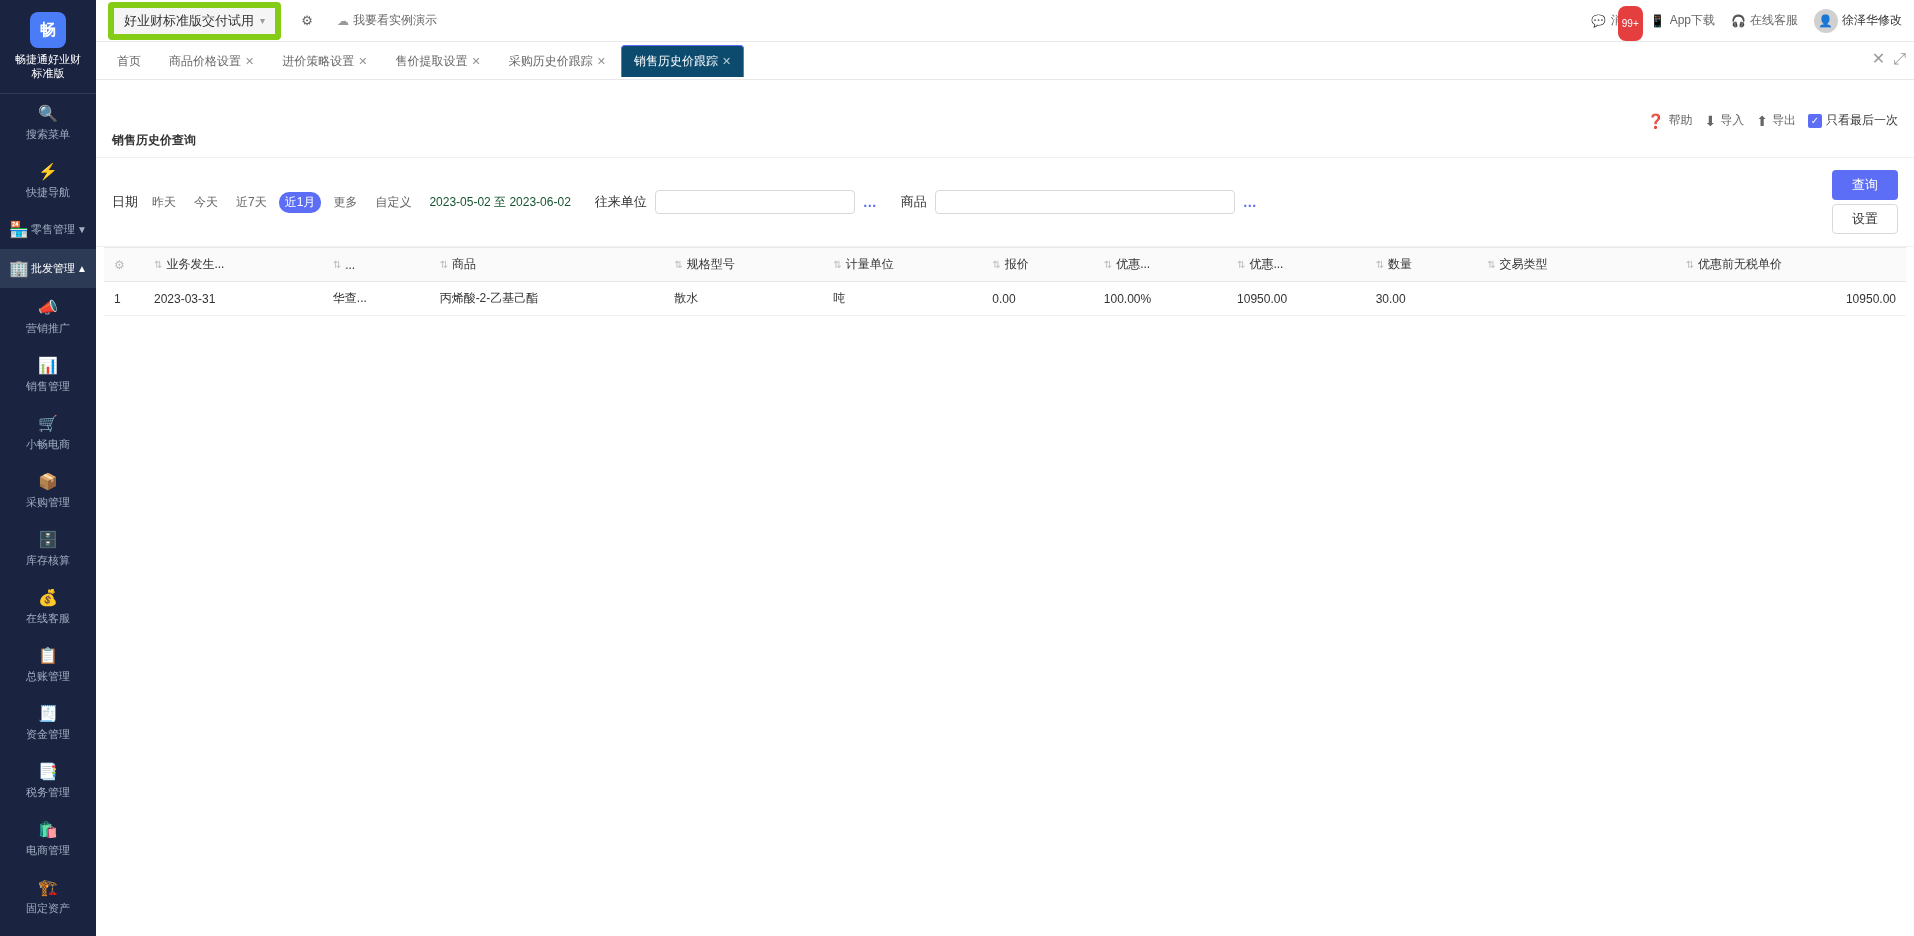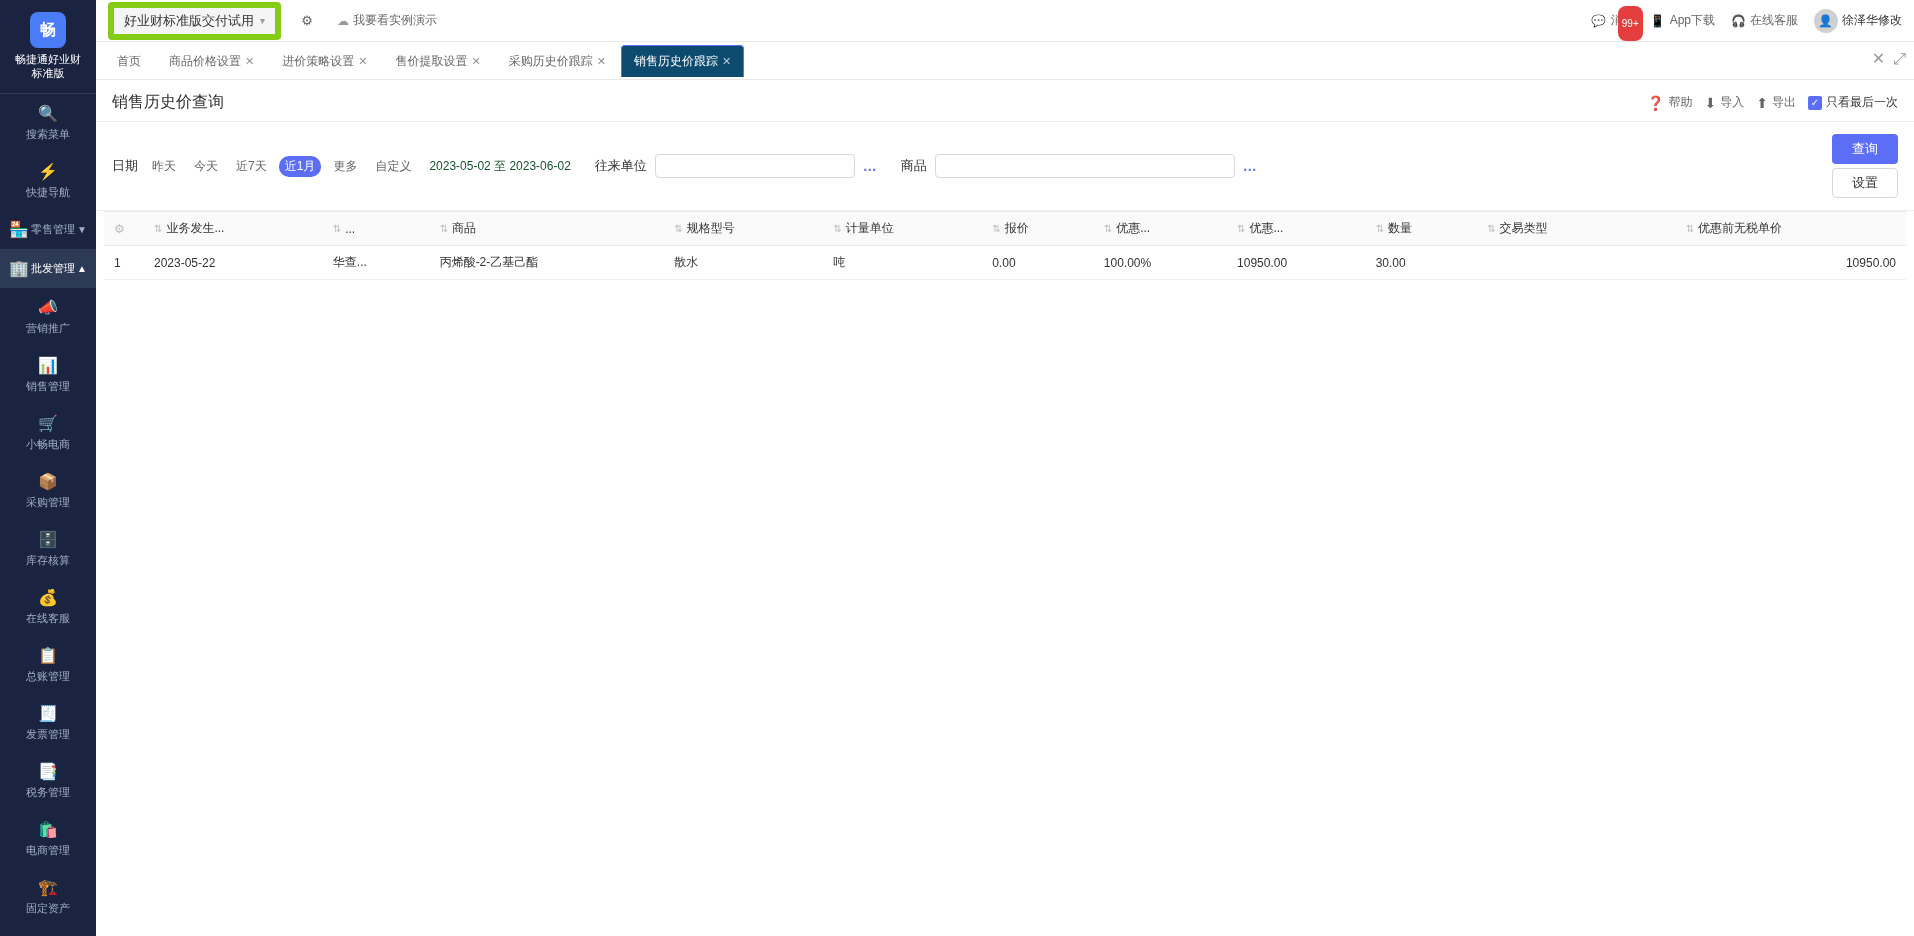--- a/index.html
+++ b/index.html
@@ -176,23 +176,24 @@
 
     
     .page-header {
       display: flex;
       align-items: center;
       justify-content: space-between;
       padding: 12px 16px 8px 16px;
       border-bottom: 1px solid #f0f0f0;
     }
     .page-title {
-      font-size: 16px;
-      font-weight: normal;
+      font-size: 12px;
+      font-weight: bold;
       color: #333;
+      margin-top: 40px;
     }
     .page-actions {
       display: flex;
       align-items: center;
       gap: 12px;
     }
     .page-action-btn {
       display: flex; align-items: center; gap: 4px;
       color: #666; font-size: 12px; cursor: pointer;
     }
@@ -368,21 +369,21 @@
   <div class="sidebar-item">
     <span class="si-icon">💰</span>
     <span class="si-label">在线客服</span>
   </div>
   <div class="sidebar-item">
     <span class="si-icon">📋</span>
     <span class="si-label">总账管理</span>
   </div>
   <div class="sidebar-item">
     <span class="si-icon">🧾</span>
-    <span class="si-label">发票管理</span>
+    <span class="si-label">资金管理</span>
   </div>
   <div class="sidebar-item">
     <span class="si-icon">📑</span>
     <span class="si-label">税务管理</span>
   </div>
   <div class="sidebar-item">
     <span class="si-icon">🛍️</span>
     <span class="si-label">电商管理</span>
   </div>
   <div class="sidebar-item">
@@ -592,21 +593,21 @@
               <div class="th-with-sort">
                 <span class="sort-icon">⇅</span>
                 <span>优惠前无税单价</span>
               </div>
             </th>
           </tr>
         </thead>
         <tbody id="table-body">
         <tr>
     <td>1</td>
-    <td>2023-05-22</td>
+    <td>2023-03-31</td>
     <td>华查...</td>
     <td>丙烯酸-2-乙基己酯</td>
     <td>散水</td>
     <td>吨</td>
     <td>0.00</td>
     <td>100.00%</td>
     <td>10950.00</td>
     <td>30.00</td>
     <td></td>
     <td></td>

